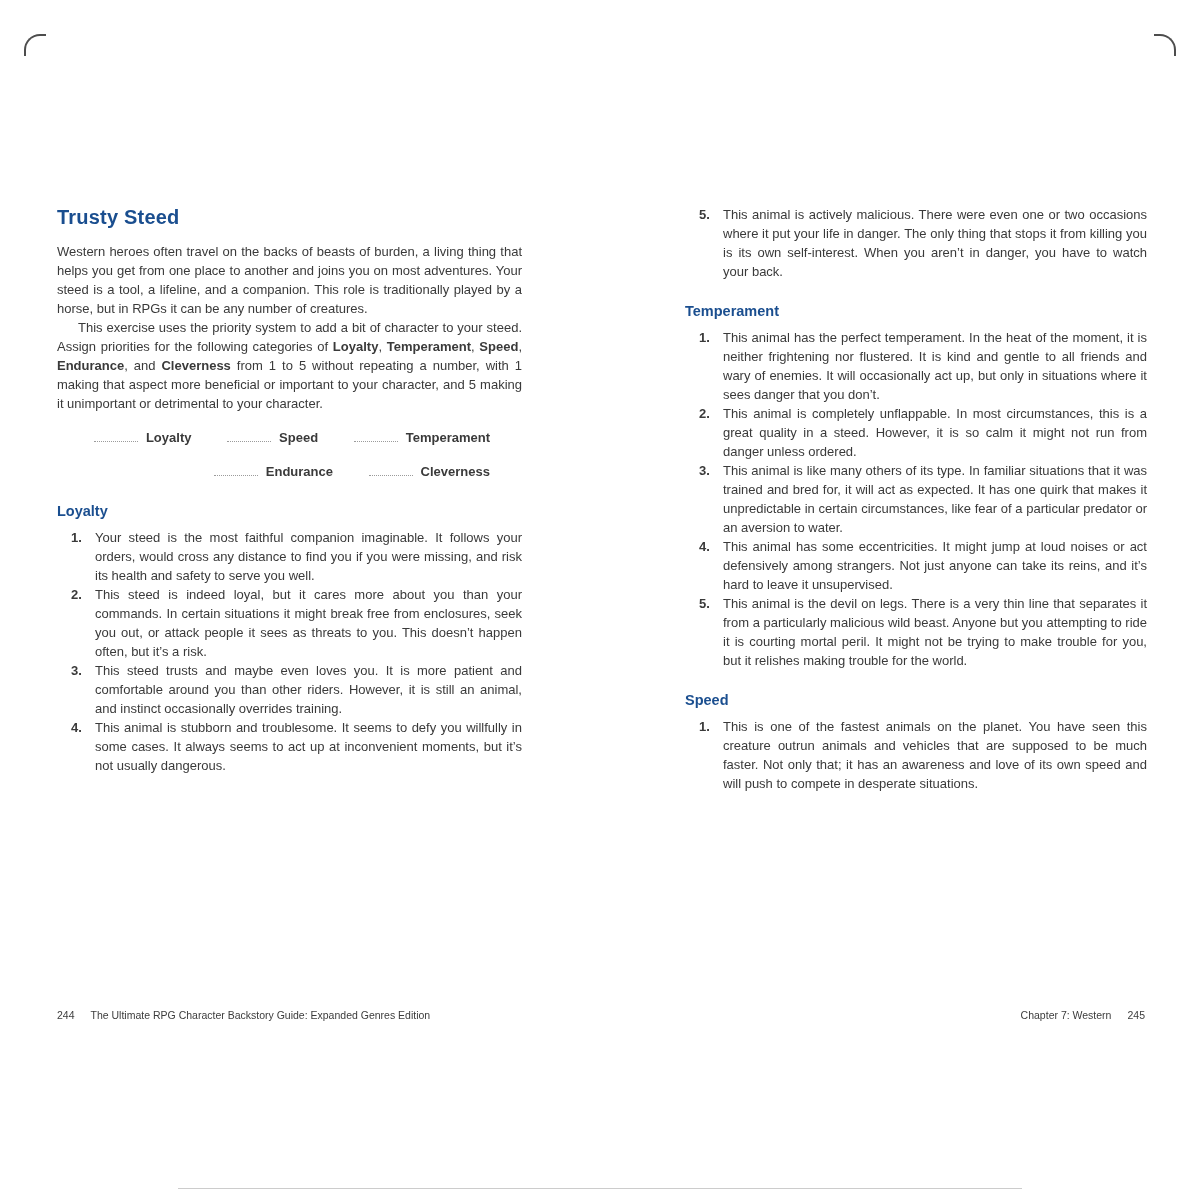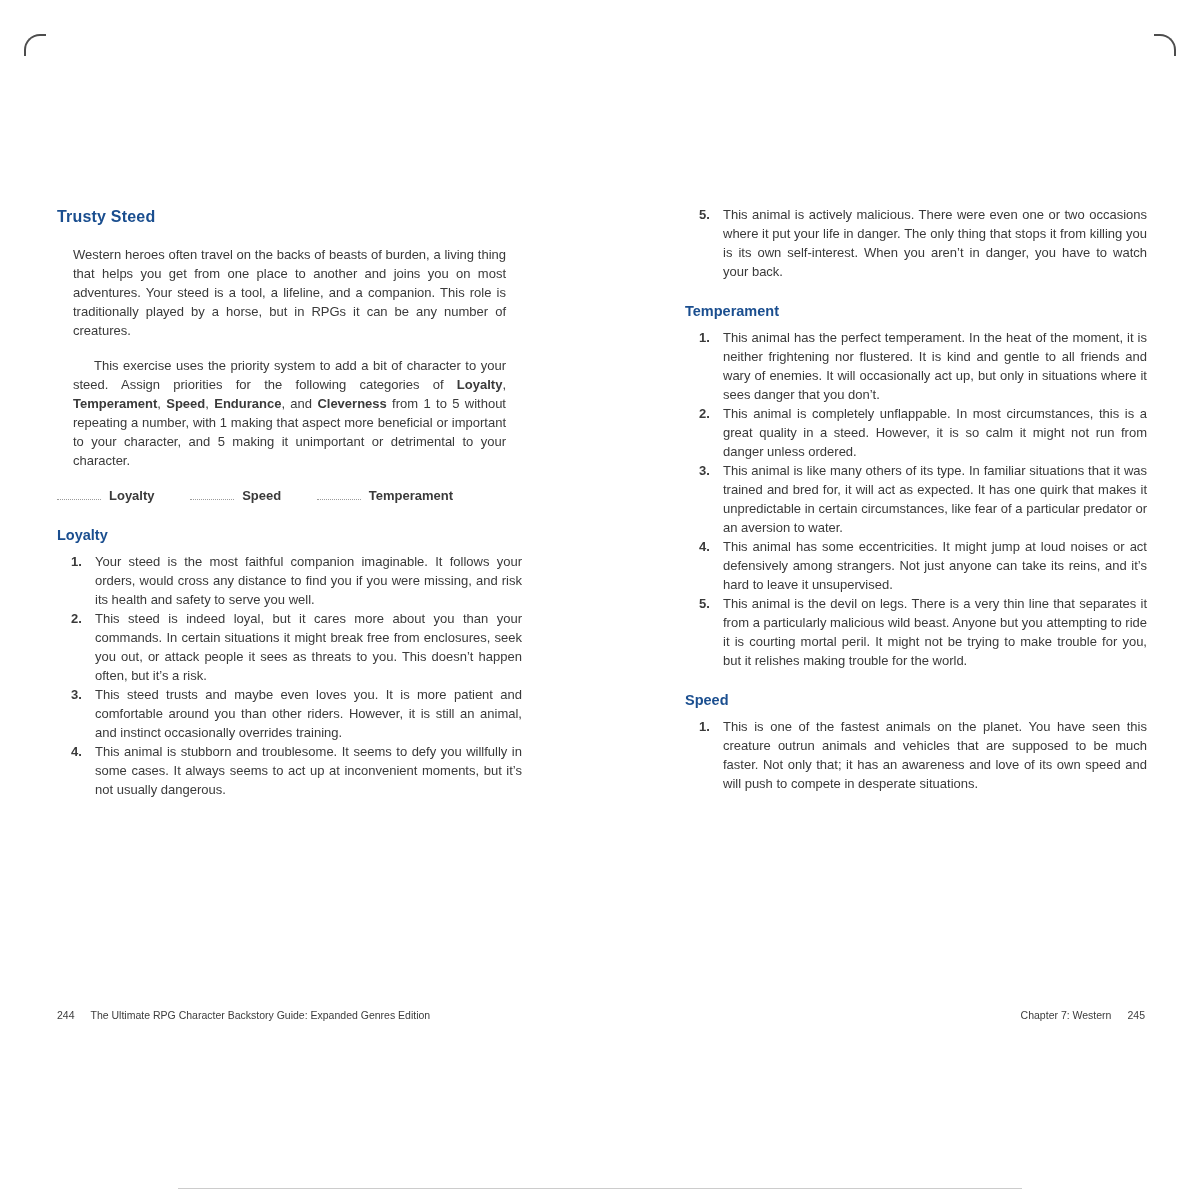--- a/index.html
+++ b/index.html
@@ -10,35 +10,35 @@
     color:var(--body,#3a3a3a);
   }
   .col {
     position:absolute; top:205px; width:465px;
     font-size:13px; line-height:19px; text-align:justify;
     color:var(--body,#3a3a3a);
   }
   .col-left  { left:57px; }
   .col-right { left:685px; width:462px; }
   h1 {
-    color:var(--heading,#1a4e8f); font-size:16px; line-height:24px;
+    color:var(--heading,#1a4e8f); font-size:20px; line-height:24px;
     font-weight:bold; text-align:left; margin:0 0 13px 0;
     letter-spacing:0.2px;
   }
   h2 {
     color:var(--heading,#1a4e8f); font-size:14.5px; line-height:18px;
     font-weight:bold; text-align:left; margin:21px 0 8px 0;
   }
-  p { margin:16px; }
+  p { margin:0; }
   .indent { text-indent:21px; }
   .list { margin-top:6px; }
   .li { display:flex; margin:0; }
   .li .num { flex:0 0 38px; padding-left:14px; font-weight:bold; }
   .li .txt { flex:1; text-align:justify; }
-  .blank-row { margin-top:15px; text-align:left; white-space:nowrap; }
+  .blank-row { margin-top:15px; text-align:right; white-space:nowrap; }
   .blank-row .field { margin-right:32px; }
   .blank-line {
     display:inline-block; width:44px; height:13px;
     border-bottom:1.5px dotted #9b9b9b; margin-right:8px;
     vertical-align:baseline;
   }
   .blank-label { font-weight:bold; }
   .footer {
     position:absolute; top:1008px; font-size:10.5px; line-height:14px;
     color:#3c3c3c;
@@ -67,20 +67,24 @@
     <h1>Trusty Steed</h1>
 
     <p>Western heroes often travel on the backs of beasts of burden, a living thing that helps you get from one place to another and joins you on most adventures. Your steed is a tool, a lifeline, and a companion. This role is traditionally played by a horse, but in RPGs it can be any number of creatures.</p>
 
     <p class="indent"><span>This exercise uses the priority system to add a bit of character to your steed. Assign priorities for the following categories of </span><b>Loyalty</b><span>, </span><b>Temperament</b><span>, </span><b>Speed</b><span>, </span><b>Endurance</b><span>, and </span><b>Cleverness</b><span> from 1 to 5 without repeating a number, with 1 making that aspect more beneficial or important to your character, and 5 making it unimportant or detrimental to your character.</span></p>
 
     <div class="blank-row">
       <span class="field"><span class="blank-line"></span><span class="blank-label">Loyalty</span></span>
       <span class="field"><span class="blank-line"></span><span class="blank-label">Speed</span></span>
       <span class="field"><span class="blank-line"></span><span class="blank-label">Temperament</span></span>
+    </div>
+    <div class="blank-row">
+      <span class="field"><span class="blank-line"></span><span class="blank-label">Endurance</span></span>
+      <span class="field"><span class="blank-line"></span><span class="blank-label">Cleverness</span></span>
     </div>
 
 
     <h2>Loyalty</h2>
 
     <div class="list">
       <div class="li">
         <span class="num">1.</span>
         <span class="txt">Your steed is the most faithful companion imaginable. It follows your orders, would cross any distance to find you if you were missing, and risk its health and safety to serve you well.</span>
       </div>

